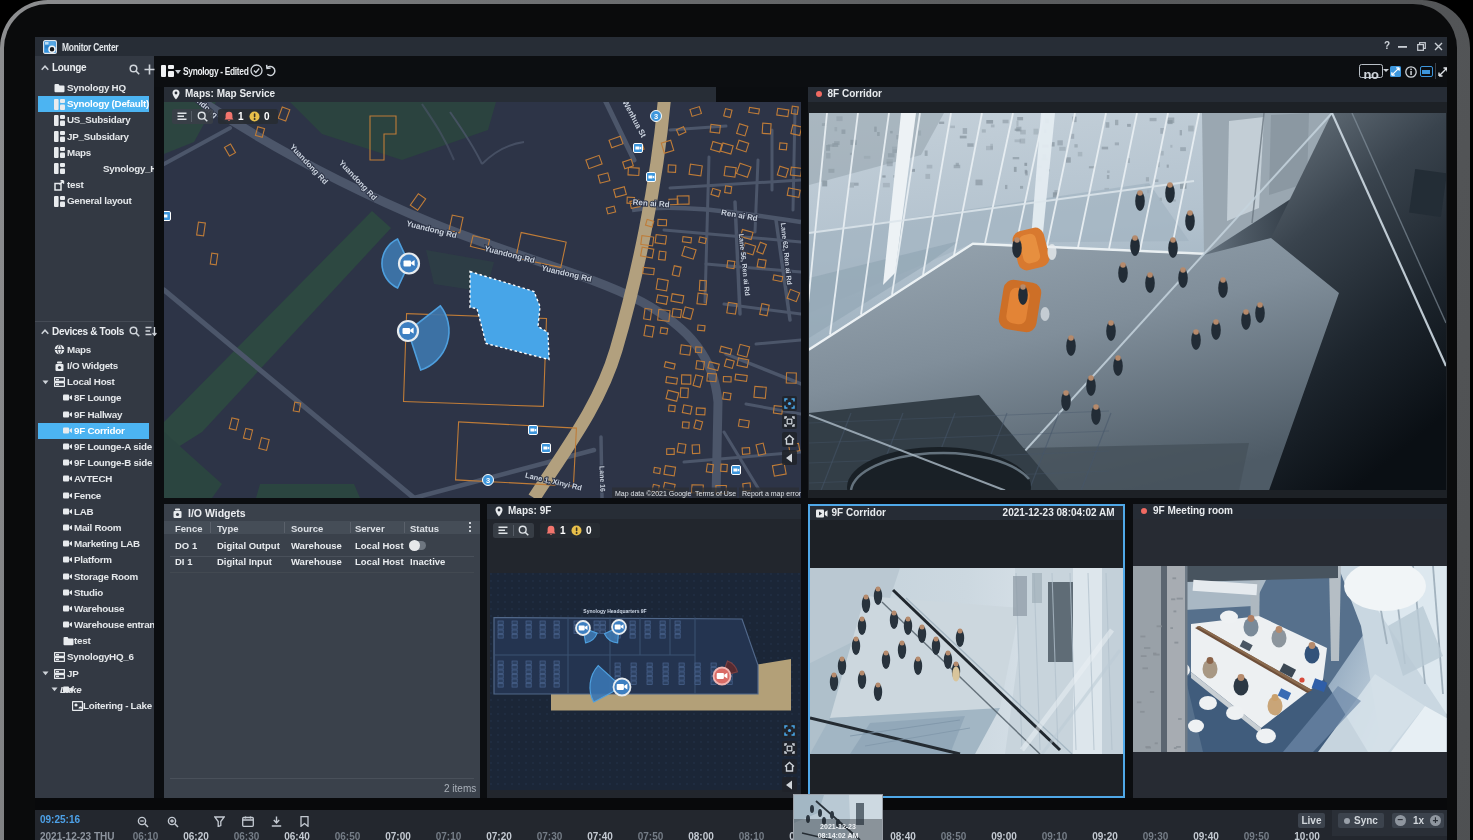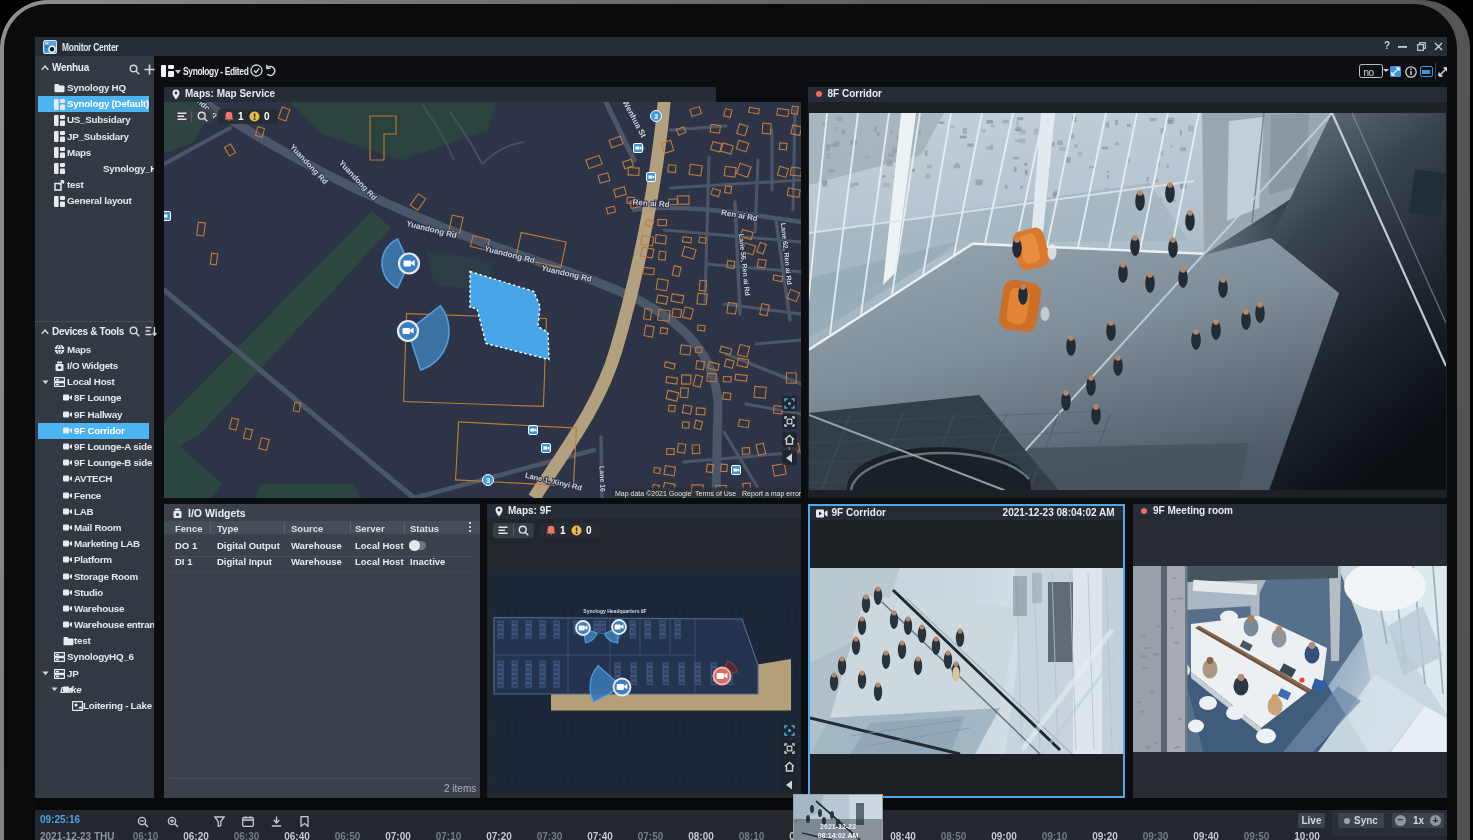--- a/index.html
+++ b/index.html
@@ -96,21 +96,21 @@
     <div id="tbname">Synology - Edited</div>
       <svg class="g" style="left:96px;top:8px;" width="13" height="13" viewBox="0 0 13 13">
         <circle cx="6.5" cy="6.5" r="5.5" fill="none" stroke="#cfd4da" stroke-width="1.3"></circle>
         <path d="M3.9 6.6 L5.9 8.5 L9.2 4.5" fill="none" stroke="#cfd4da" stroke-width="1.4"></path>
       </svg>
 <svg class="g" style="left:110px;top:8px;" width="13" height="13" viewBox="0 0 13 13">
         <path d="M3 4 C4.3 2.5 7 2 9 3.4 C11.6 5.3 11.3 8.8 9.1 10.5 C7.4 11.8 4.8 11.6 3.3 10.3" fill="none" stroke="#cfd4da" stroke-width="1.5"></path>
         <path d="M2.6 0.8 L3 4.5 L6.6 4" fill="none" stroke="#cfd4da" stroke-width="1.5"></path>
       </svg>
 <div class="g" style="left:1205px;top:8px;width:24px;height:14px;border:1.2px solid #b9bfc6;border-radius:2.5px;"></div>
-<span class="g" style="left:1210px;top:11px;font-size:10px;font-weight:normal;color:#cfd4da;letter-spacing:-0.5px;">no</span>
+<span class="g" style="left:1210px;top:11px;font-size:13px;font-weight:bold;color:#cfd4da;letter-spacing:-0.5px;">no</span>
 <div class="g" style="left:1229px;top:13px;width:0;height:0;border-left:3px solid transparent;border-right:3px solid transparent;border-top:3.5px solid #cdd2d8;"></div>
 <div class="g" style="left:1236.5px;top:9.5px;width:11px;height:11px;background:#3d96dc;border-radius:1.5px;">
         <svg style="position:absolute;left:1px;top:1px;" width="9" height="9" viewBox="0 0 9 9">
           <path d="M0.8 8.2 L8.2 0.8 M0.8 8.2 h3 M0.8 8.2 v-3 M8.2 0.8 h-3 M8.2 0.8 v3" stroke="#fff" stroke-width="1.2" fill="none"></path>
         </svg>
       </div>
 <svg class="g" style="left:1251.5px;top:9.5px;" width="12" height="12" viewBox="0 0 12 12">
         <circle cx="6" cy="6" r="5.2" fill="none" stroke="#cfd4da" stroke-width="1.3"></circle>
         <rect x="5.3" y="5" width="1.5" height="4" fill="#cfd4da"></rect>
         <rect x="5.3" y="2.6" width="1.5" height="1.5" fill="#cfd4da"></rect>
@@ -122,21 +122,21 @@
 <svg class="g" style="left:1284px;top:9.5px;" width="10" height="11" viewBox="0 0 10 11">
         <path d="M1 10 L9 2 M9 2 h-3.5 M9 2 v3.5 M1 10 h3.5 M1 10 v-3.5" stroke="#dfe3e7" stroke-width="1.4" fill="none"></path>
       </svg>
   </div>
   <div id="sidebar">
       <div style="position:absolute;left:0;top:0;width:118.5px;">
         <div class="shead" style="height:24px;">
           <svg class="chev" width="9" height="8" viewBox="0 0 9 6" style="top:8px;">
             <path d="M0.8 5 L4.5 1 L8.2 5" stroke="#cfd4da" stroke-width="1.7" fill="none"></path>
           </svg>
-          <span class="htxt" style="top:6px;">Wenhua</span>
+          <span class="htxt" style="top:6px;">Lounge</span>
           <svg class="g" style="left:94px;top:8px;" width="11" height="11" viewBox="0 0 11 11">
             <circle cx="4.5" cy="4.5" r="3.3" fill="none" stroke="#cfd4da" stroke-width="1.5"></circle>
             <path d="M7 7 L10.2 10.2" stroke="#cfd4da" stroke-width="1.6"></path>
           </svg>
           <svg class="g" style="left:109px;top:8px;" width="11" height="11" viewBox="0 0 11 11">
             <path d="M5.5 0.5 V10.5 M0.5 5.5 H10.5" stroke="#cfd4da" stroke-width="1.6"></path>
           </svg>
         </div>
 <div class="srow">
           <svg class="g" style="left:19px;top:3px;" width="11" height="10" viewBox="0 0 11 10">

